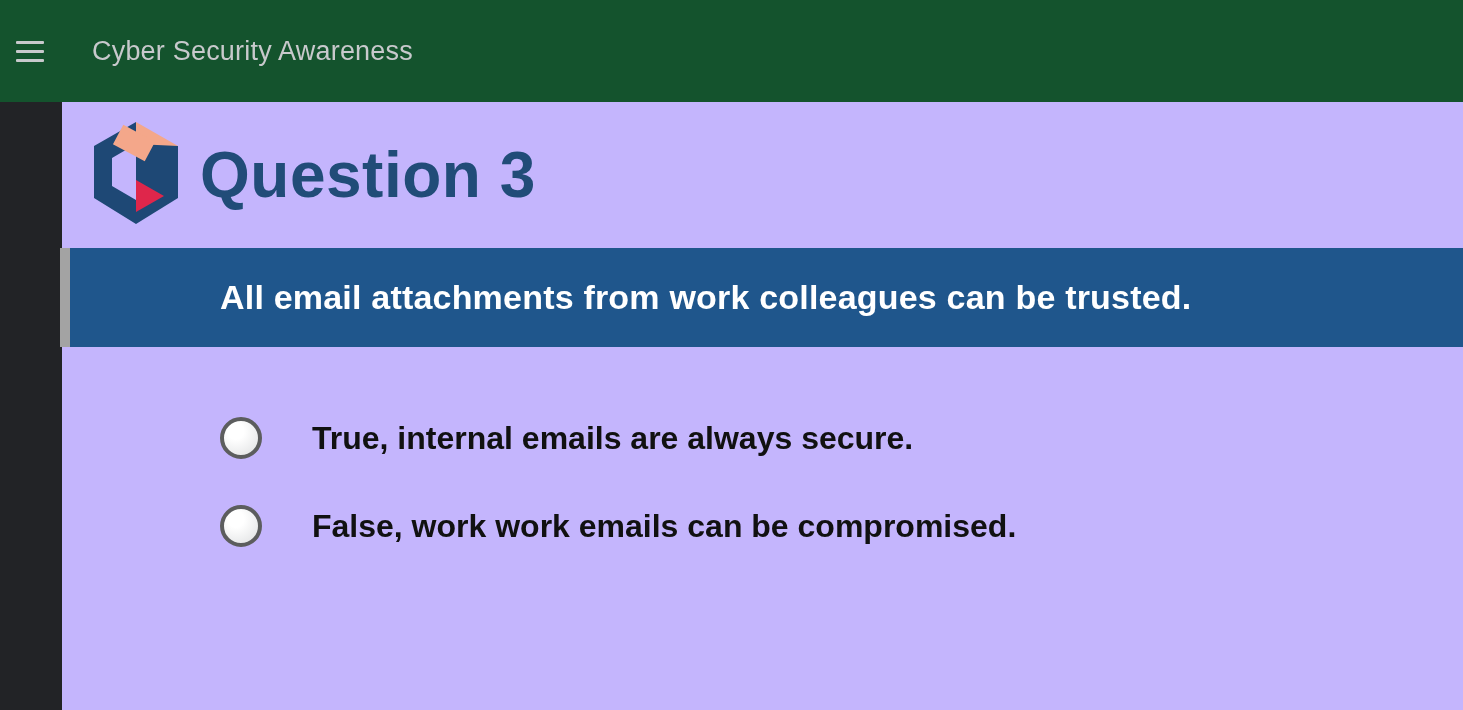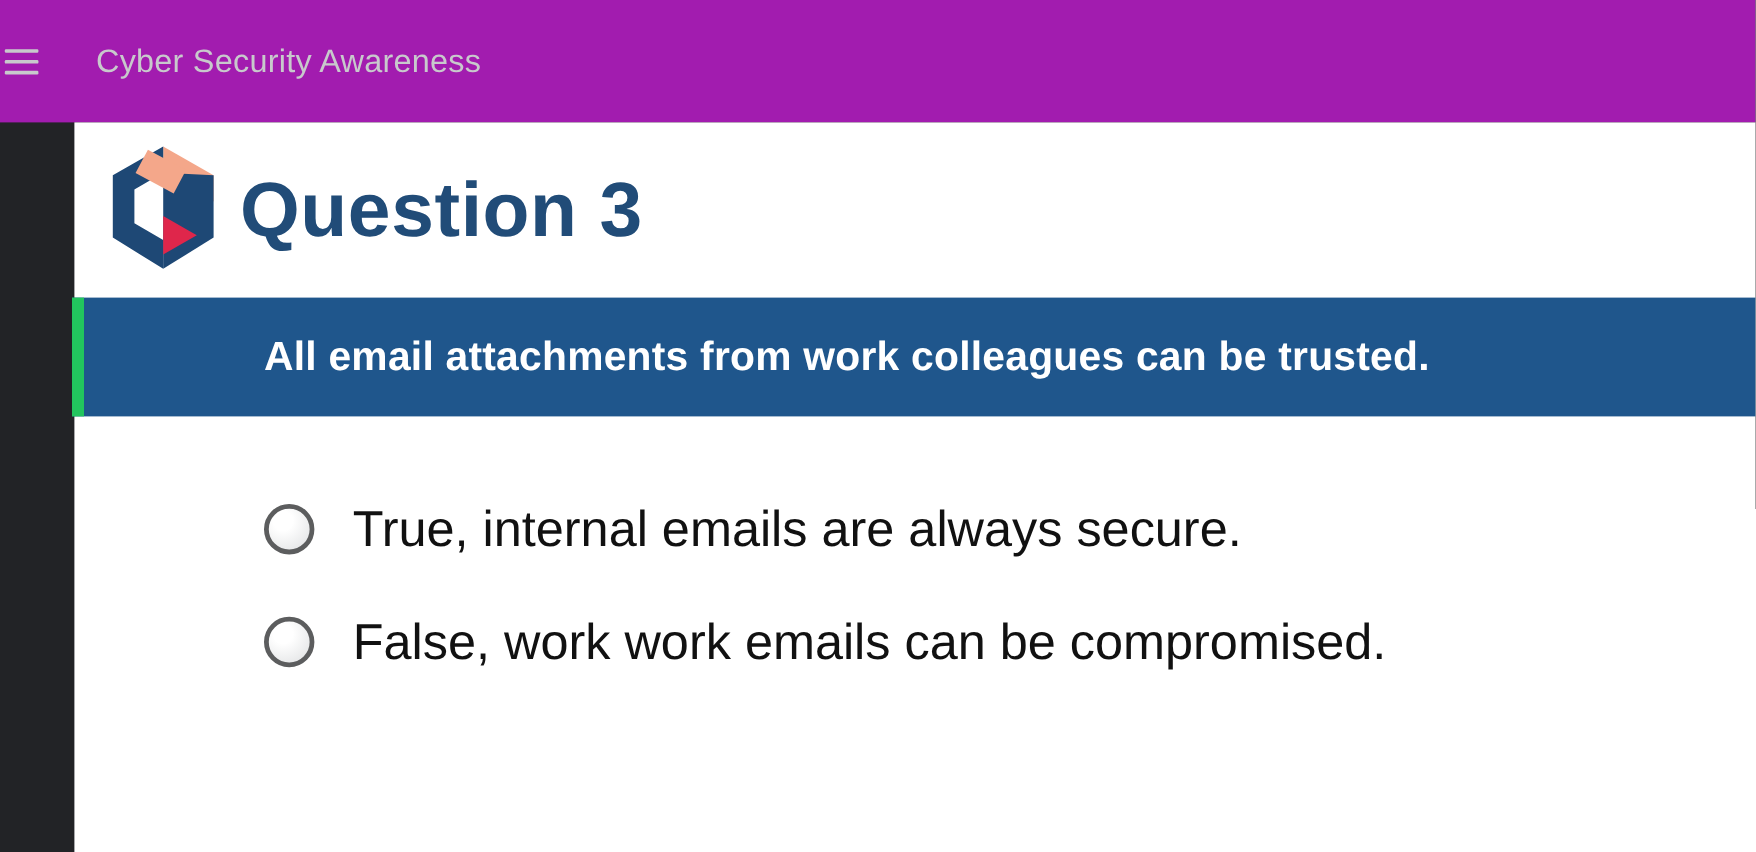--- a/index.html
+++ b/index.html
@@ -9,24 +9,24 @@
     }
     body {
       font-family: "Segoe UI", "Helvetica Neue", Arial, sans-serif;
       background: #222326;
       width: 1463px;
       height: 710px;
       overflow: hidden;
     }
     .topbar {
       height: 102px;
-      background: #a21caf;
+      background: #14532d;
       display: flex;
       align-items: center;
-      padding-left: 0;
+      padding-left: 12px;
     }
     .hamburger {
       width: 36px;
       height: 36px;
       display: flex;
       flex-direction: column;
       justify-content: center;
       gap: 6px;
       cursor: pointer;
       padding: 4px;
@@ -39,21 +39,21 @@
       border-radius: 1px;
     }
     .course-title {
       color: #c8c9cc;
       font-size: 27px;
       font-weight: 400;
       margin-left: 44px;
       letter-spacing: 0.2px;
     }
     .content {
-      background: #ffffff;
+      background: #c4b5fd;
       margin-left: 62px;
       height: calc(710px - 102px);
       position: relative;
     }
     .question-header {
       display: flex;
       align-items: center;
       padding: 18px 12px 18px 22px;
     }
     .logo {
@@ -67,21 +67,21 @@
       font-weight: 700;
       font-family: "Arial Black", "Segoe UI", sans-serif;
       letter-spacing: 0.5px;
     }
     .question-banner {
       background: #1f568c;
       color: #ffffff;
       font-size: 34px;
       font-weight: 600;
       padding: 30px 20px 30px 150px;
-      border-left: 10px solid #22c55e;
+      border-left: 10px solid #a3a3a3;
       margin-left: -2px;
       letter-spacing: 0.2px;
     }
     .options {
       padding: 70px 40px 40px 158px;
       display: flex;
       flex-direction: column;
       gap: 46px;
     }
     .option {
@@ -92,23 +92,24 @@
     .radio {
       width: 42px;
       height: 42px;
       border: 4px solid #5c5d5e;
       border-radius: 50%;
       background: radial-gradient(circle at 35% 30%, #ffffff 0%, #ffffff 25%, #e7e8e9 80%);
       flex-shrink: 0;
       margin-right: 32px;
     }
     .option-label {
-      font-size: 42px;
+      font-size: 32px;
       color: #111;
-      font-weight: 400;
+      font-weight: 700;
+      margin-left: 18px;
     }
   </style>
 </head>
 <body>
 
 <div class="topbar">
   <div class="hamburger">
     <span></span>
     <span></span>
     <span></span>

